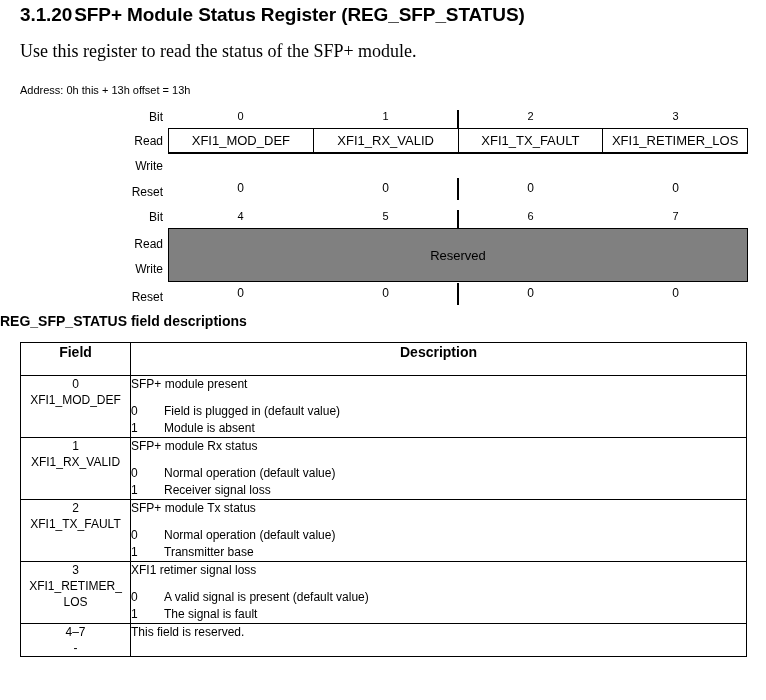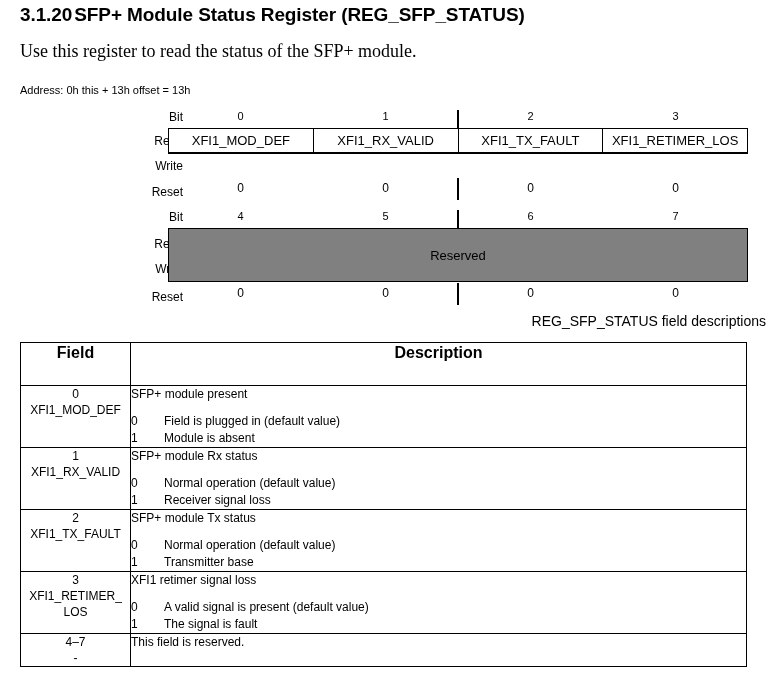--- a/index.html
+++ b/index.html
@@ -52,21 +52,20 @@
 
   
   .row-label {
     position: absolute;
     left: 0;
     width: 163px;
     text-align: right;
     font-size: 12px;
     font-family: "Liberation Sans", sans-serif;
     white-space: nowrap;
-    padding-left: 20px;
   }
 
   
   .bit-numbers {
     position: absolute;
     left: 168px;
     width: 580px;
     display: flex;
     top: 0;
   }
@@ -149,47 +148,47 @@
     width: 1.5px;
     background: #000;
   }
 
   
   .fd-title {
     position: absolute;
     left: 0;
     top: 313px;
     width: 766px;
-    text-align: right;
-    font-family: "Liberation Sans", sans-serif;
-    font-weight: normal;
+    text-align: left;
+    font-family: "Liberation Sans", sans-serif;
+    font-weight: bold;
     font-size: 14px;
   }
 
   .fd-table {
     position: absolute;
     left: 20px;
     top: 342px;
     width: 727px;
     border-collapse: collapse;
     table-layout: fixed;
     font-family: "Liberation Sans", sans-serif;
   }
   .fd-table th,
   .fd-table td {
     border: 1.5px solid #000;
     vertical-align: top;
     padding: 0;
   }
   .fd-table th {
-    font-size: 16px;
+    font-size: 14px;
     font-weight: bold;
     text-align: center;
     height: 21px;
-    padding: 1px 0 20px 0;
+    padding: 1px 0 10px 0;
   }
   .fd-col-field { width: 110px; }
 
   .fd-field-cell {
     text-align: center;
     font-size: 12px;
     padding-top: 5px;
     line-height: 16px;
     word-break: break-word;
   }

